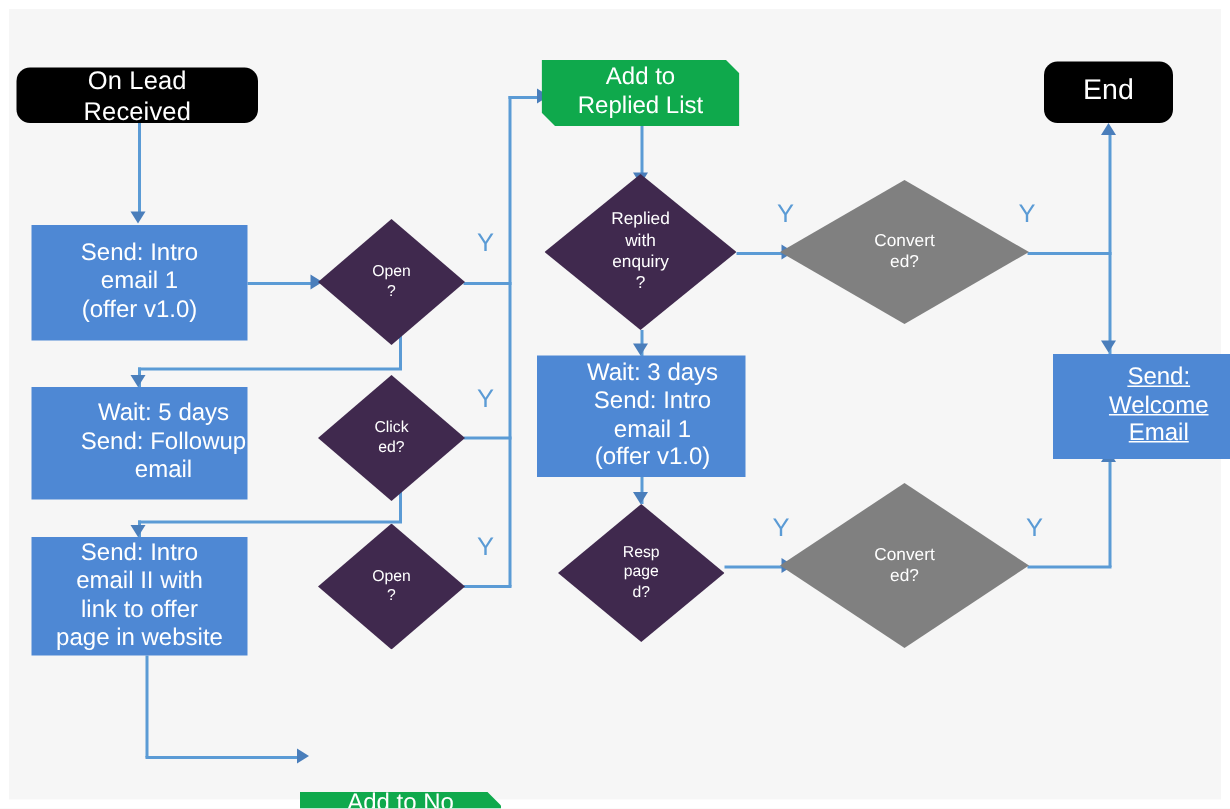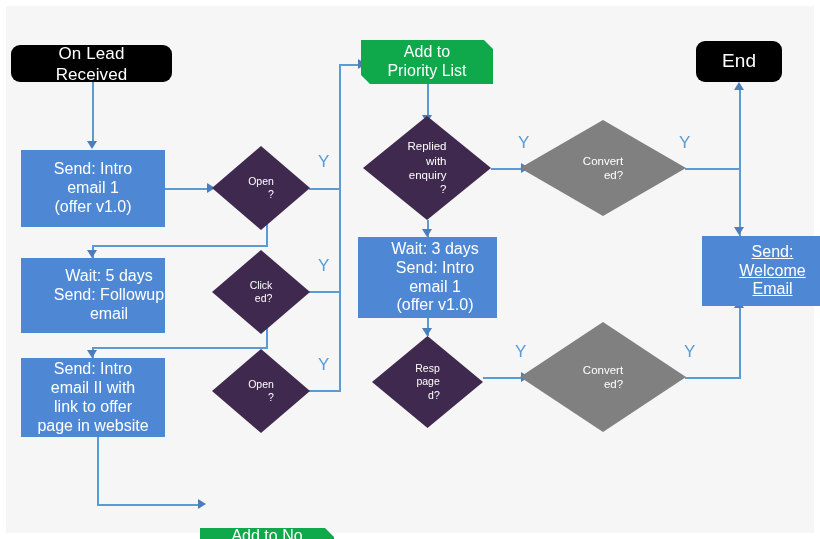--- a/index.html
+++ b/index.html
@@ -72,21 +72,21 @@
     clip-path: polygon(50% 0, 100% 50%, 50% 100%, 0 50%);
   }
   .diamond.purple .shape { background: #40294e; }
   .diamond.grey .shape   { background: #808080; }
   .diamond .dlabel {
     position: absolute;
     inset: 0;
     display: flex;
     align-items: center;
     justify-content: center;
-    text-align: right;
+    text-align: center;
     color: #ffffff;
     line-height: 1.25;
     padding: 0 22%;
     box-sizing: border-box;
   }
   .diamond.small .dlabel { font-size: 10.5px; }
   .diamond.med .dlabel   { font-size: 11.5px; }
 
   
   .hline, .vline {
@@ -227,21 +227,21 @@
 ?</div>
   </div>
 
   <div class="node node-data" style="left:200px; top:488px; width:134px; height:35px;margin-top:40px;">
     <span class="label" style="white-space:pre-line;">Add to No
 Response List</span>
   </div>
 
   <div class="node node-data" style="left:361px; top:40px; width:132px; height:44px;">
     <span class="label" style="white-space:pre-line;">Add to
-Priority List</span>
+Replied List</span>
   </div>
 
   <div class="diamond purple med" style="left:363px; top:116px; width:128px; height:104px;">
     <div class="shape"></div>
     <div class="dlabel" style="white-space:pre-line; padding:0 18%;">Replied
 with
 enquiry
 ?</div>
   </div>
 

